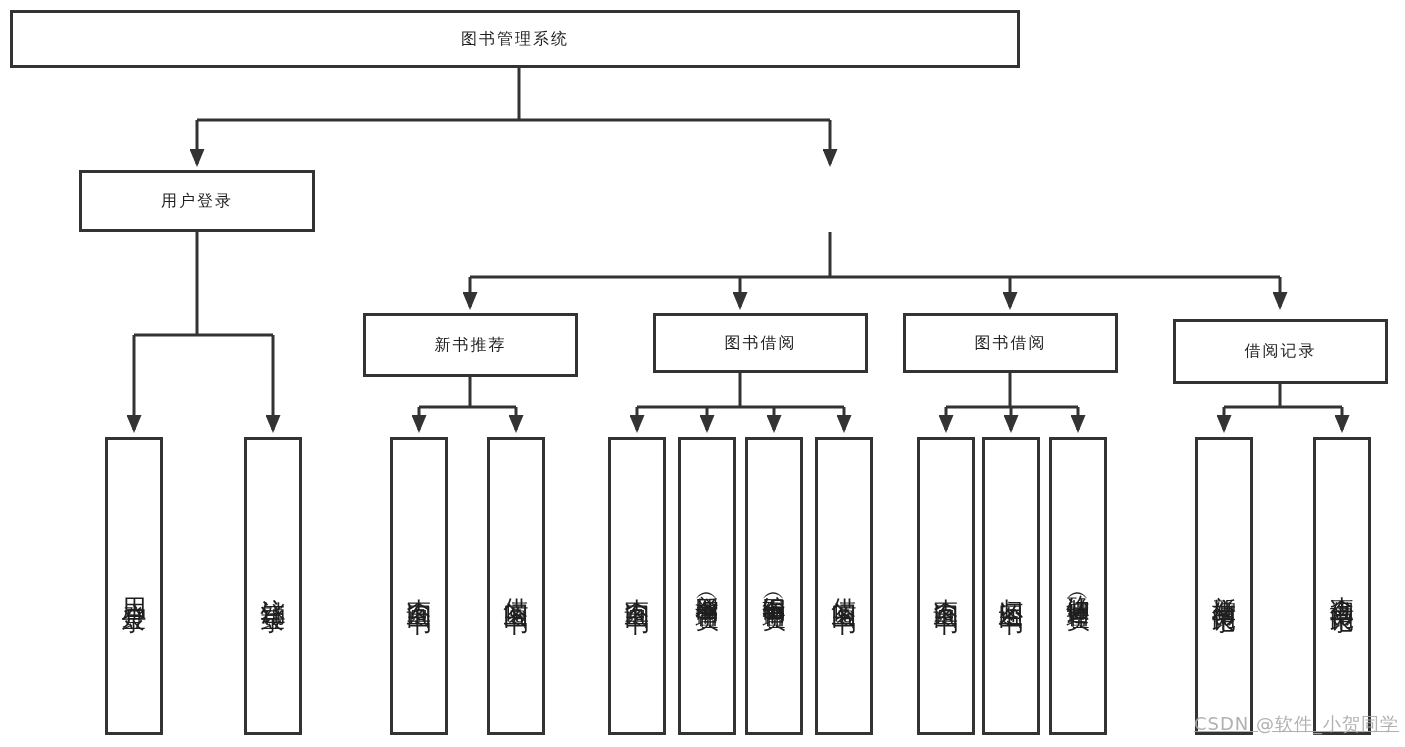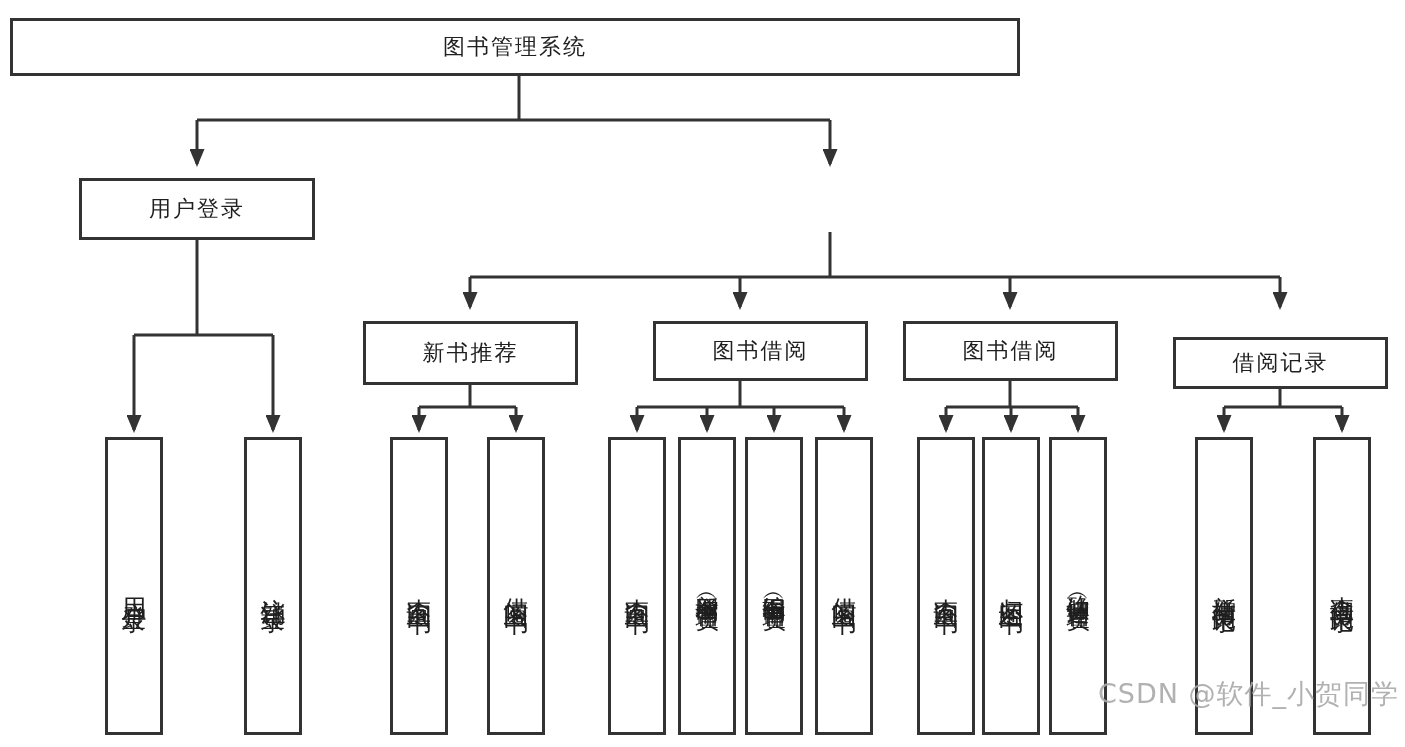--- a/index.html
+++ b/index.html
@@ -27,42 +27,42 @@
     box-sizing: border-box;
     background: #ffffff;
     border: 3px solid #333333;
     color: #1f1f1f;
     display: flex;
     align-items: center;
     justify-content: center;
     z-index: 2;
   }
   .hnode {
-    font-size: 22px;
+    font-size: 16px;
     letter-spacing: 2px;
     white-space: nowrap;
-    margin-top: 8px;
   }
   .vnode {
     writing-mode: vertical-rl;
     text-orientation: mixed;
     font-size: 25px;
     letter-spacing: 4px;
     line-height: 1;
   }
   .watermark {
     position: absolute;
     right: 6px;
-    top: 676px;
+    top: 712px;
     z-index: 3;
-    font-size: 27px;
+    font-size: 18px;
     color: #a9a9a9;
     opacity: 0.9;
     letter-spacing: 1px;
     white-space: nowrap;
+    text-decoration: underline;
   }
 </style>
 </head>
 <body>
 
 <div id="stage">
 
   <svg id="wires" viewBox="0 0 1405 747" xmlns="http://www.w3.org/2000/svg">
     <defs>
       <marker id="arrow" viewBox="0 0 12 10" refX="10" refY="5" markerWidth="6" markerHeight="5" orient="auto" markerUnits="strokeWidth">
@@ -113,21 +113,21 @@
     </g>
   </svg>
 
   <div class="node hnode" style="left:10px; top:10px; width:1010px; height:58px;">图书管理系统</div>
 
   <div class="node hnode" style="left:79px; top:170px; width:236px; height:62px;">用户登录</div>
 
   <div class="node hnode" style="left:363px; top:313px; width:215px; height:64px;">新书推荐</div>
   <div class="node hnode" style="left:653px; top:313px; width:215px; height:60px;">图书借阅</div>
   <div class="node hnode" style="left:903px; top:313px; width:215px; height:60px;">图书借阅</div>
-  <div class="node hnode" style="left:1173px; top:329px; width:215px; height:52px;">借阅记录</div>
+  <div class="node hnode" style="left:1173px; top:319px; width:215px; height:65px;">借阅记录</div>
 
   <div class="node vnode" style="left:105px; top:437px; width:58px; height:298px;">用户登录</div>
   <div class="node vnode" style="left:244px; top:437px; width:58px; height:298px;">注销登录</div>
 
   <div class="node vnode" style="left:390px; top:437px; width:58px; height:298px;">查询图书</div>
   <div class="node vnode" style="left:487px; top:437px; width:58px; height:298px;">借阅图书</div>
 
   <div class="node vnode" style="left:608px; top:437px; width:58px; height:298px;">查询图书</div>
   <div class="node vnode" style="left:678px; top:437px; width:58px; height:298px; font-size:23px; letter-spacing:2px;">新增图书（管理员）</div>
   <div class="node vnode" style="left:745px; top:437px; width:58px; height:298px; font-size:23px; letter-spacing:2px;">编辑图书（管理员）</div>

